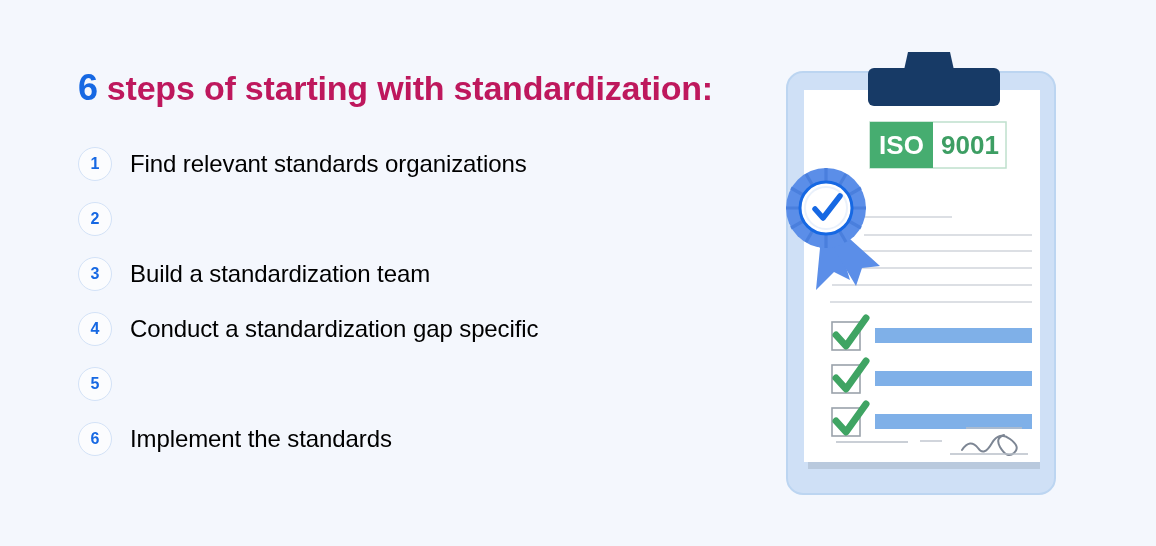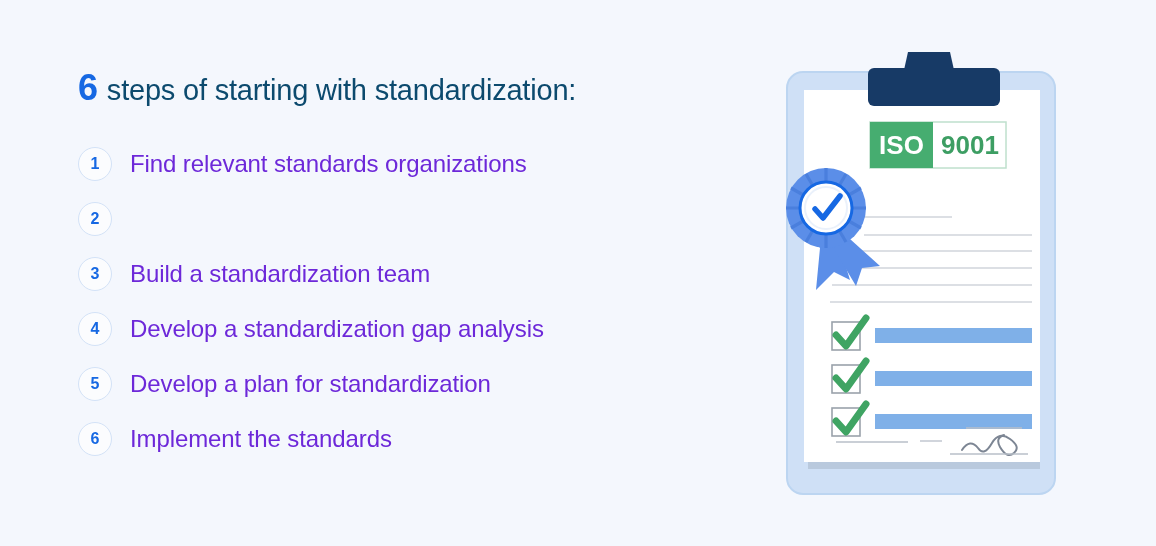--- a/index.html
+++ b/index.html
@@ -40,23 +40,23 @@
     margin: 0 0 30px 0;
   }
   .heading-number {
     color: #1668e3;
     font-size: 36px;
     font-weight: bold;
     margin-right: 9px;
     line-height: 1;
   }
   .heading-text {
-    font-size: 29px;
-    font-weight: normal;
-    color: #0c4a6e;
+    font-size: 34px;
+    font-weight: bold;
+    color: #be185d;
   }
 
   .steps-list {
     list-style: none;
     margin: 0;
     padding: 0;
   }
   .step-item {
     display: flex;
     align-items: center;
@@ -73,21 +73,21 @@
     font-size: 16px;
     font-weight: bold;
     display: flex;
     align-items: center;
     justify-content: center;
     box-sizing: border-box;
   }
   .step-label {
     margin-left: 18px;
     font-size: 24px;
-    color: #6d28d9;
+    color: #000000;
     white-space: nowrap;
     letter-spacing: -0.1px;
   }
 
   
   .illustration {
     position: absolute;
     left: 760px;
     top: 50px;
     width: 340px;
@@ -116,25 +116,24 @@
       </li>
       <li class="step-item">
         <span class="step-badge">2</span>
       </li>
       <li class="step-item">
         <span class="step-badge">3</span>
         <span class="step-label">Build a standardization team</span>
       </li>
       <li class="step-item">
         <span class="step-badge">4</span>
-        <span class="step-label">Develop a standardization gap analysis</span>
+        <span class="step-label">Conduct a standardization gap specific</span>
       </li>
       <li class="step-item">
         <span class="step-badge">5</span>
-        <span class="step-label">Develop a plan for standardization</span>
       </li>
       <li class="step-item">
         <span class="step-badge">6</span>
         <span class="step-label">Implement the standards</span>
       </li>
     </ul>
   </div>
 
   <div class="illustration">
     <svg width="340" height="450" viewBox="0 0 340 450" xmlns="http://www.w3.org/2000/svg">

